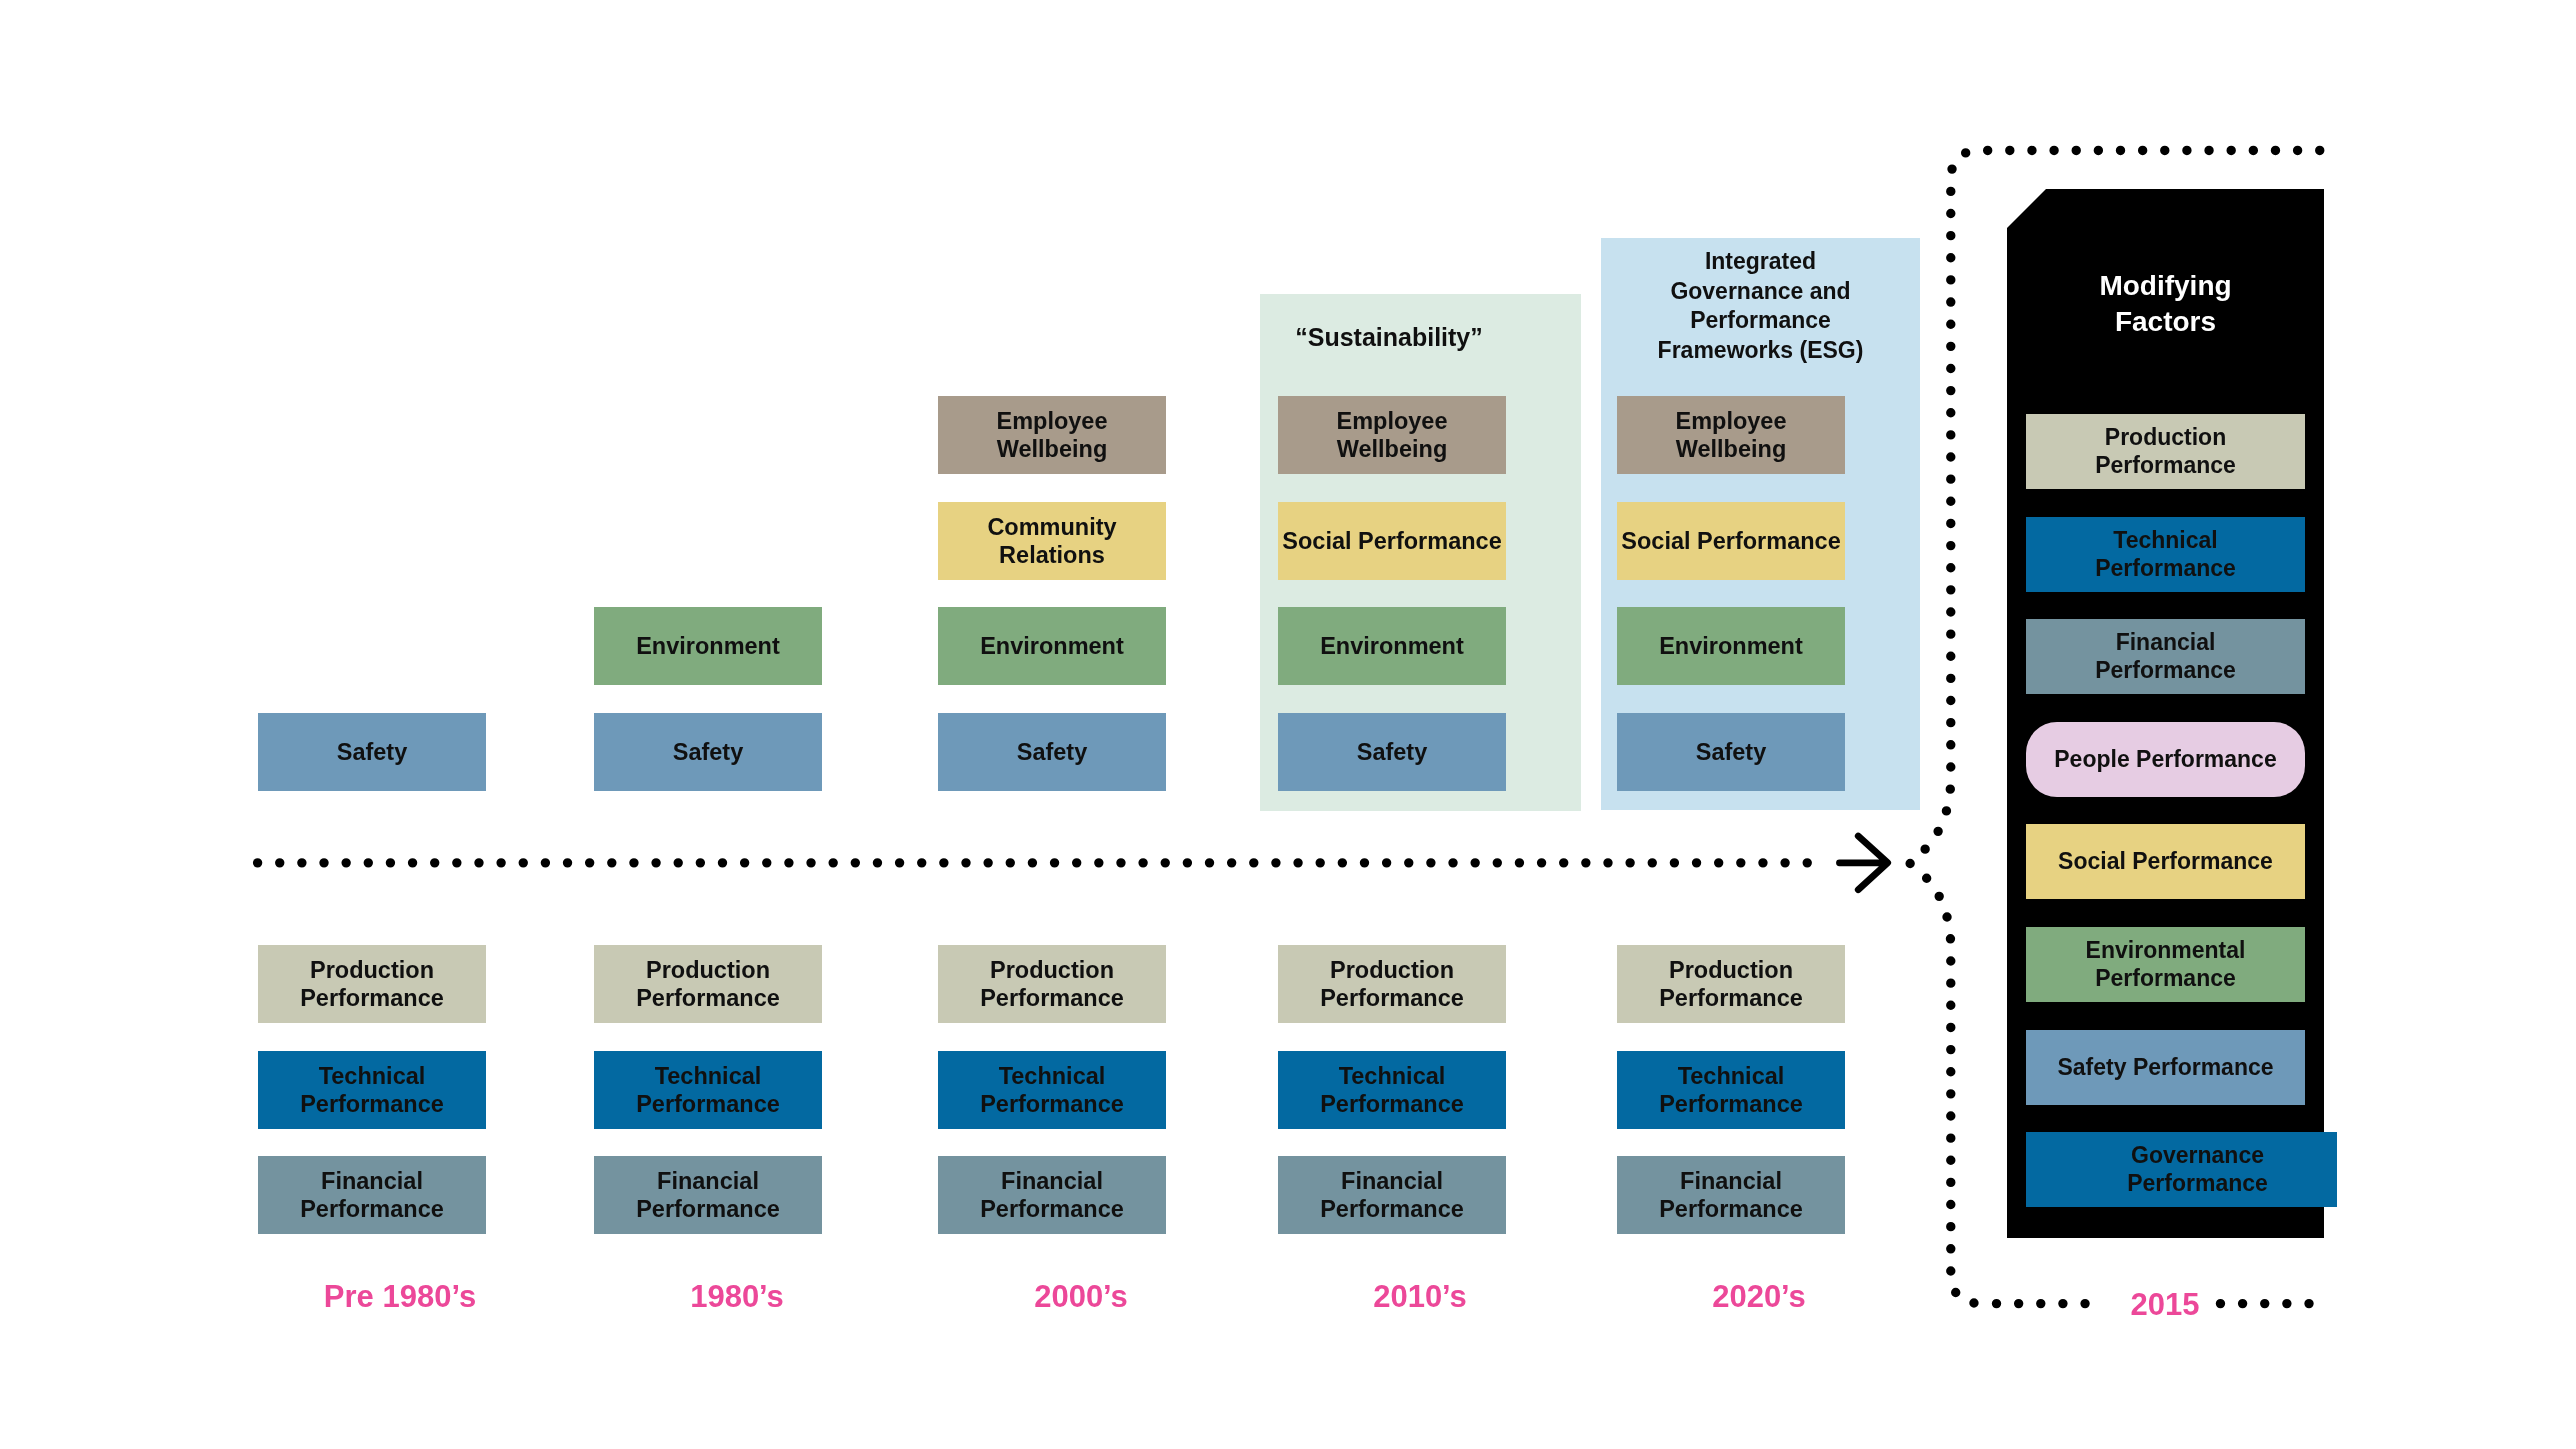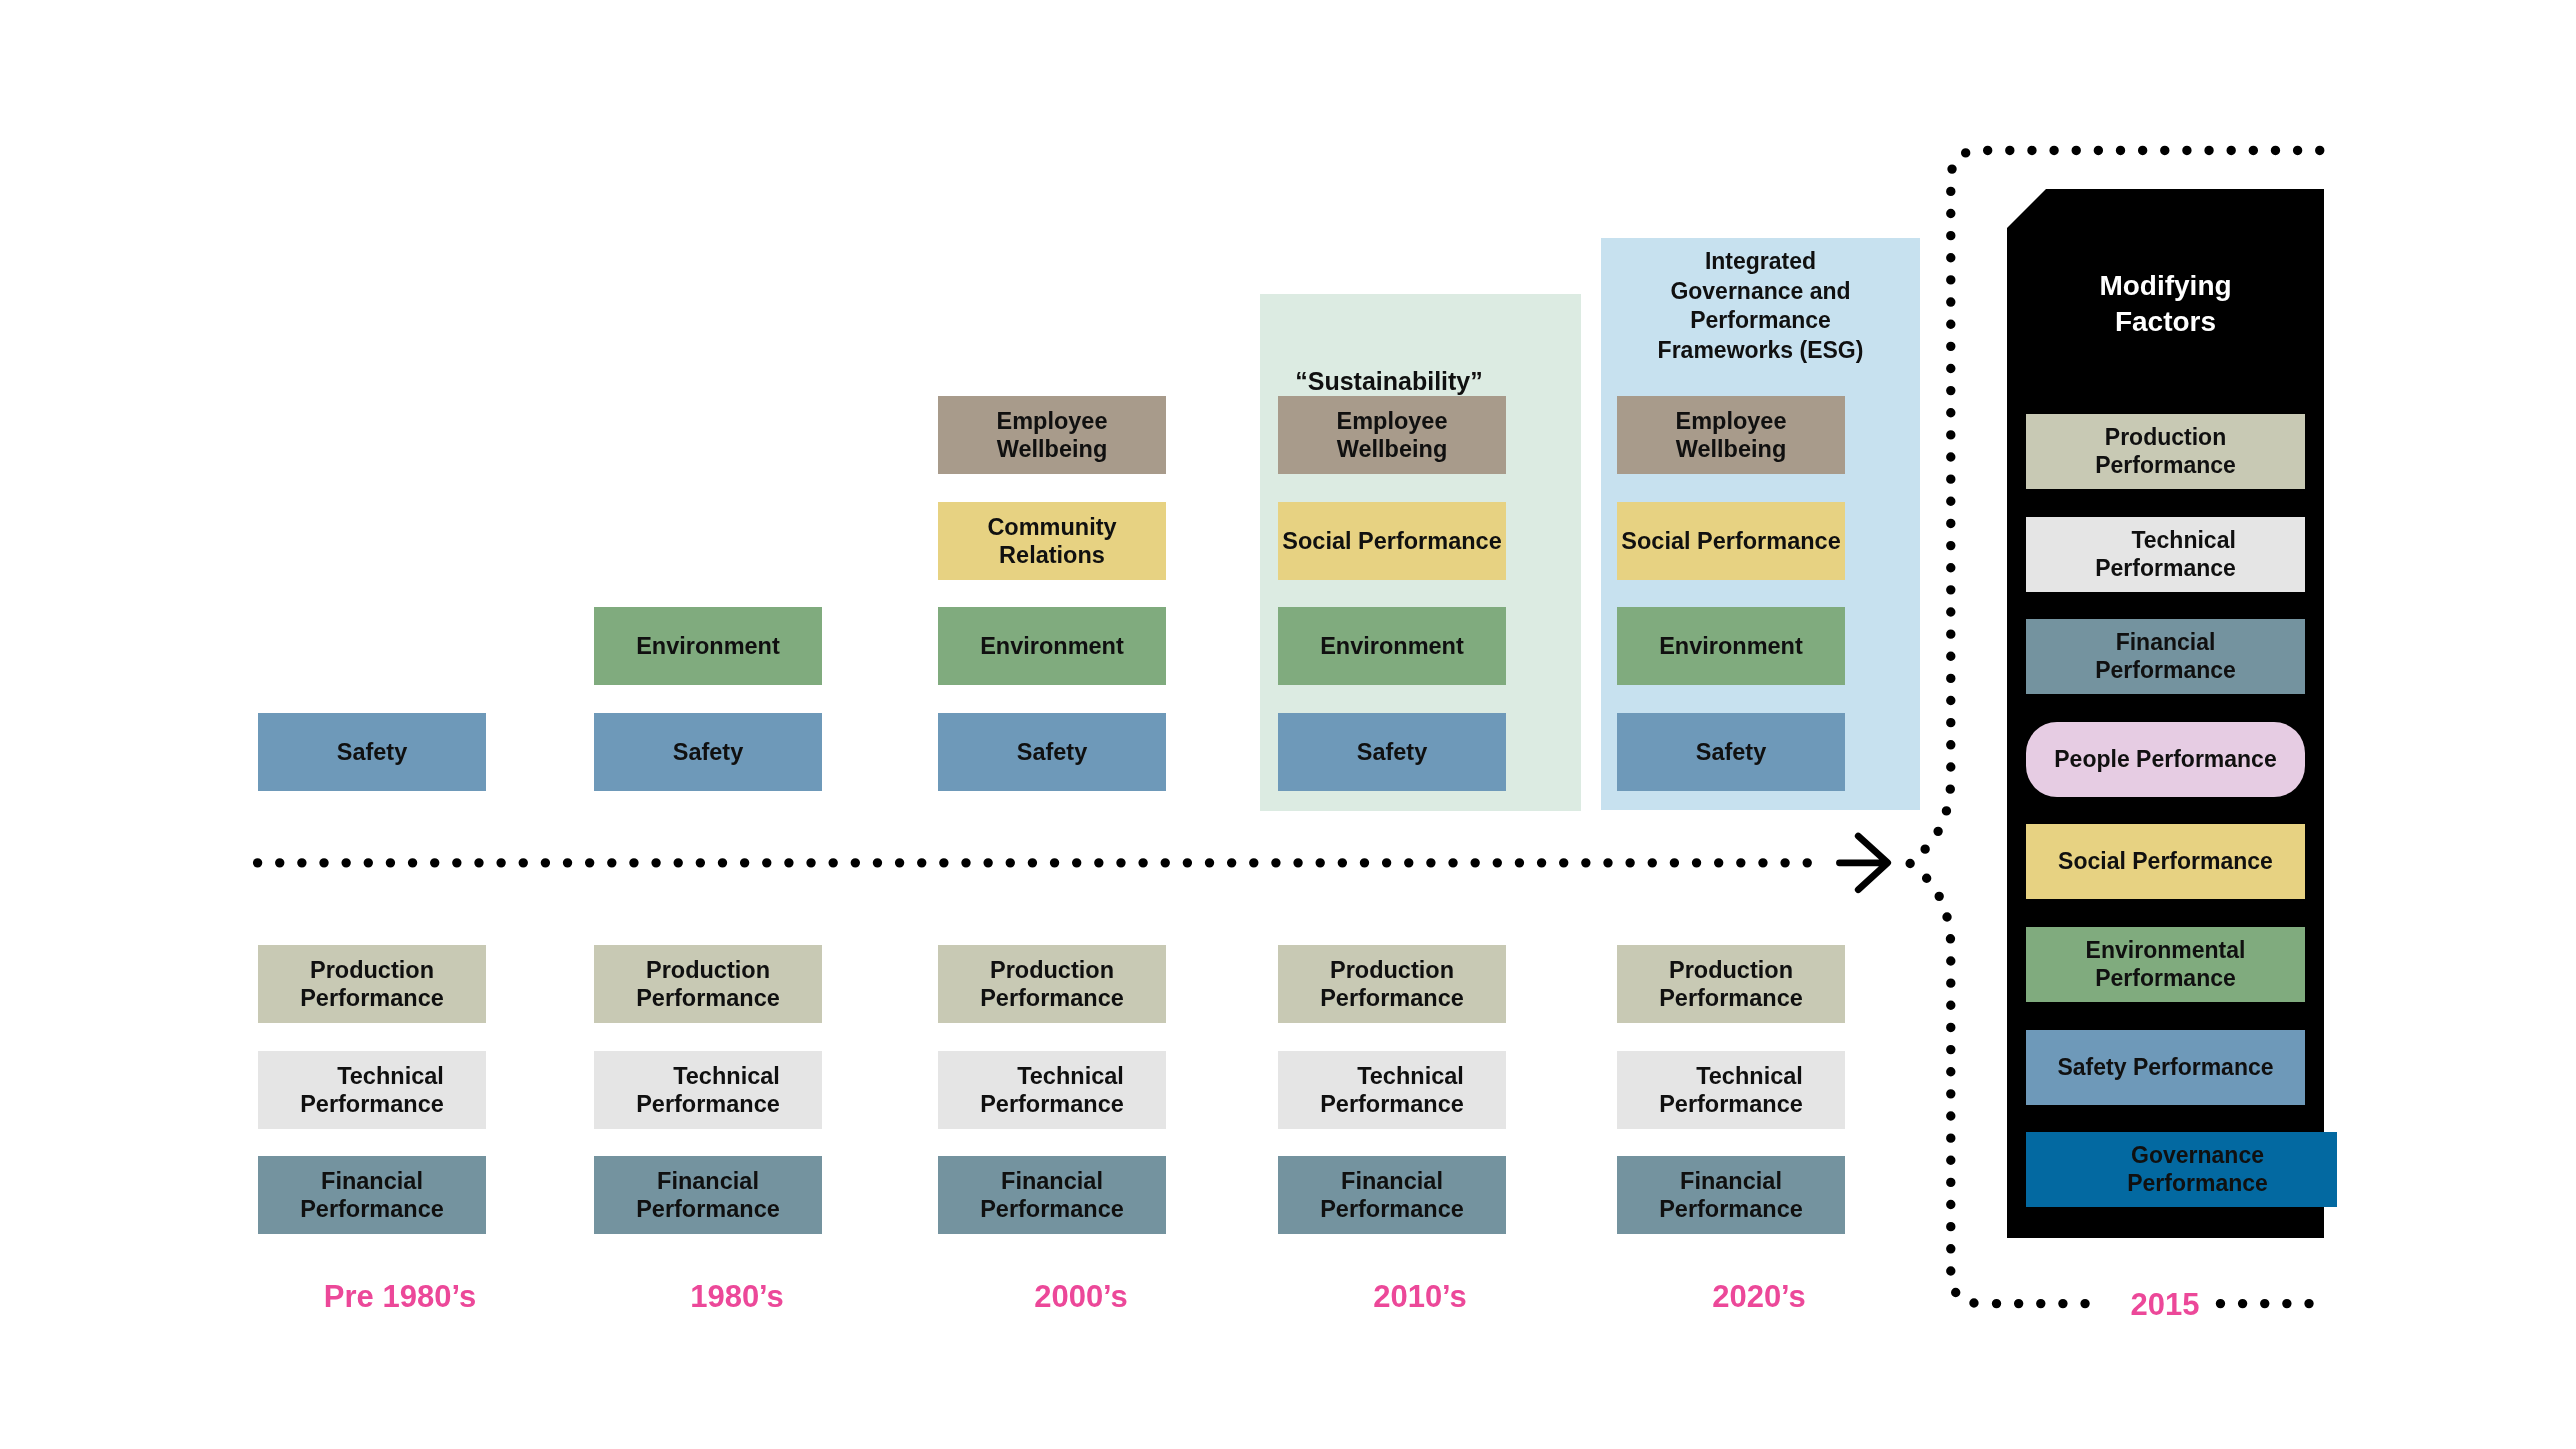--- a/index.html
+++ b/index.html
@@ -12,21 +12,21 @@
     display:flex;align-items:center;justify-content:center;
     text-align:center;font-size:23.5px;font-weight:bold;
     white-space:pre-line;line-height:1.2;color:#101010;
   }
   .panel-box{left:2026px;width:279px;height:75px;font-size:23px;}
   .bg-safety{background:#6e99b9;}
   .bg-environment{background:#80ab7e;}
   .bg-wellbeing{background:#a89b8b;}
   .bg-social{background:#e7d282;}
   .bg-production{background:#c8c9b4;}
-  .bg-technical{background:#e5e5e5;text-align:right;}
+  .bg-technical{background:#0369a1;}
   .bg-financial{background:#74939f;}
   .bg-people{background:#e6cce3;}
   .bg-governance{background:#0369a1;padding-left:32px;}
   .colbg{position:absolute;}
   .bg-sustainability{background:#dcebe2;}
   .bg-esg{background:#c7e1ef;}
   .coltitle{
     position:absolute;text-align:center;font-weight:bold;
     white-space:pre-line;color:#101010;
   }
@@ -47,21 +47,21 @@
   .overlay{position:absolute;left:0;top:0;pointer-events:none;}
   .dots{stroke:#000;stroke-width:14;stroke-linecap:round;stroke-dasharray:0 33;fill:none;}
   .arrow{stroke:#000;stroke-width:10;stroke-linecap:round;stroke-linejoin:round;fill:none;}
 </style>
 </head>
 <body>
 
 <div class="colbg bg-sustainability" style="left:1260px;top:294px;width:321px;height:517px;"></div>
 <div class="colbg bg-esg" style="left:1601px;top:238px;width:319px;height:572px;"></div>
 
-<div class="coltitle" style="left:1260px;top:323px;width:258px;font-size:25px;margin-top:44px;">“Sustainability”</div>
+<div class="coltitle" style="left:1260px;top:323px;width:258px;font-size:25px;">“Sustainability”</div>
 <div class="coltitle" style="left:1601px;top:247px;width:319px;font-size:23px;line-height:29.5px;">Integrated
 Governance and
 Performance
 Frameworks (ESG)</div>
 
 <div class="box bg-safety" style="left:258px;top:713px;">Safety</div>
 <div class="box bg-production" style="left:258px;top:945px;">Production
 Performance</div>
 <div class="box bg-technical" style="left:258px;top:1051px;">Technical
 Performance</div>

